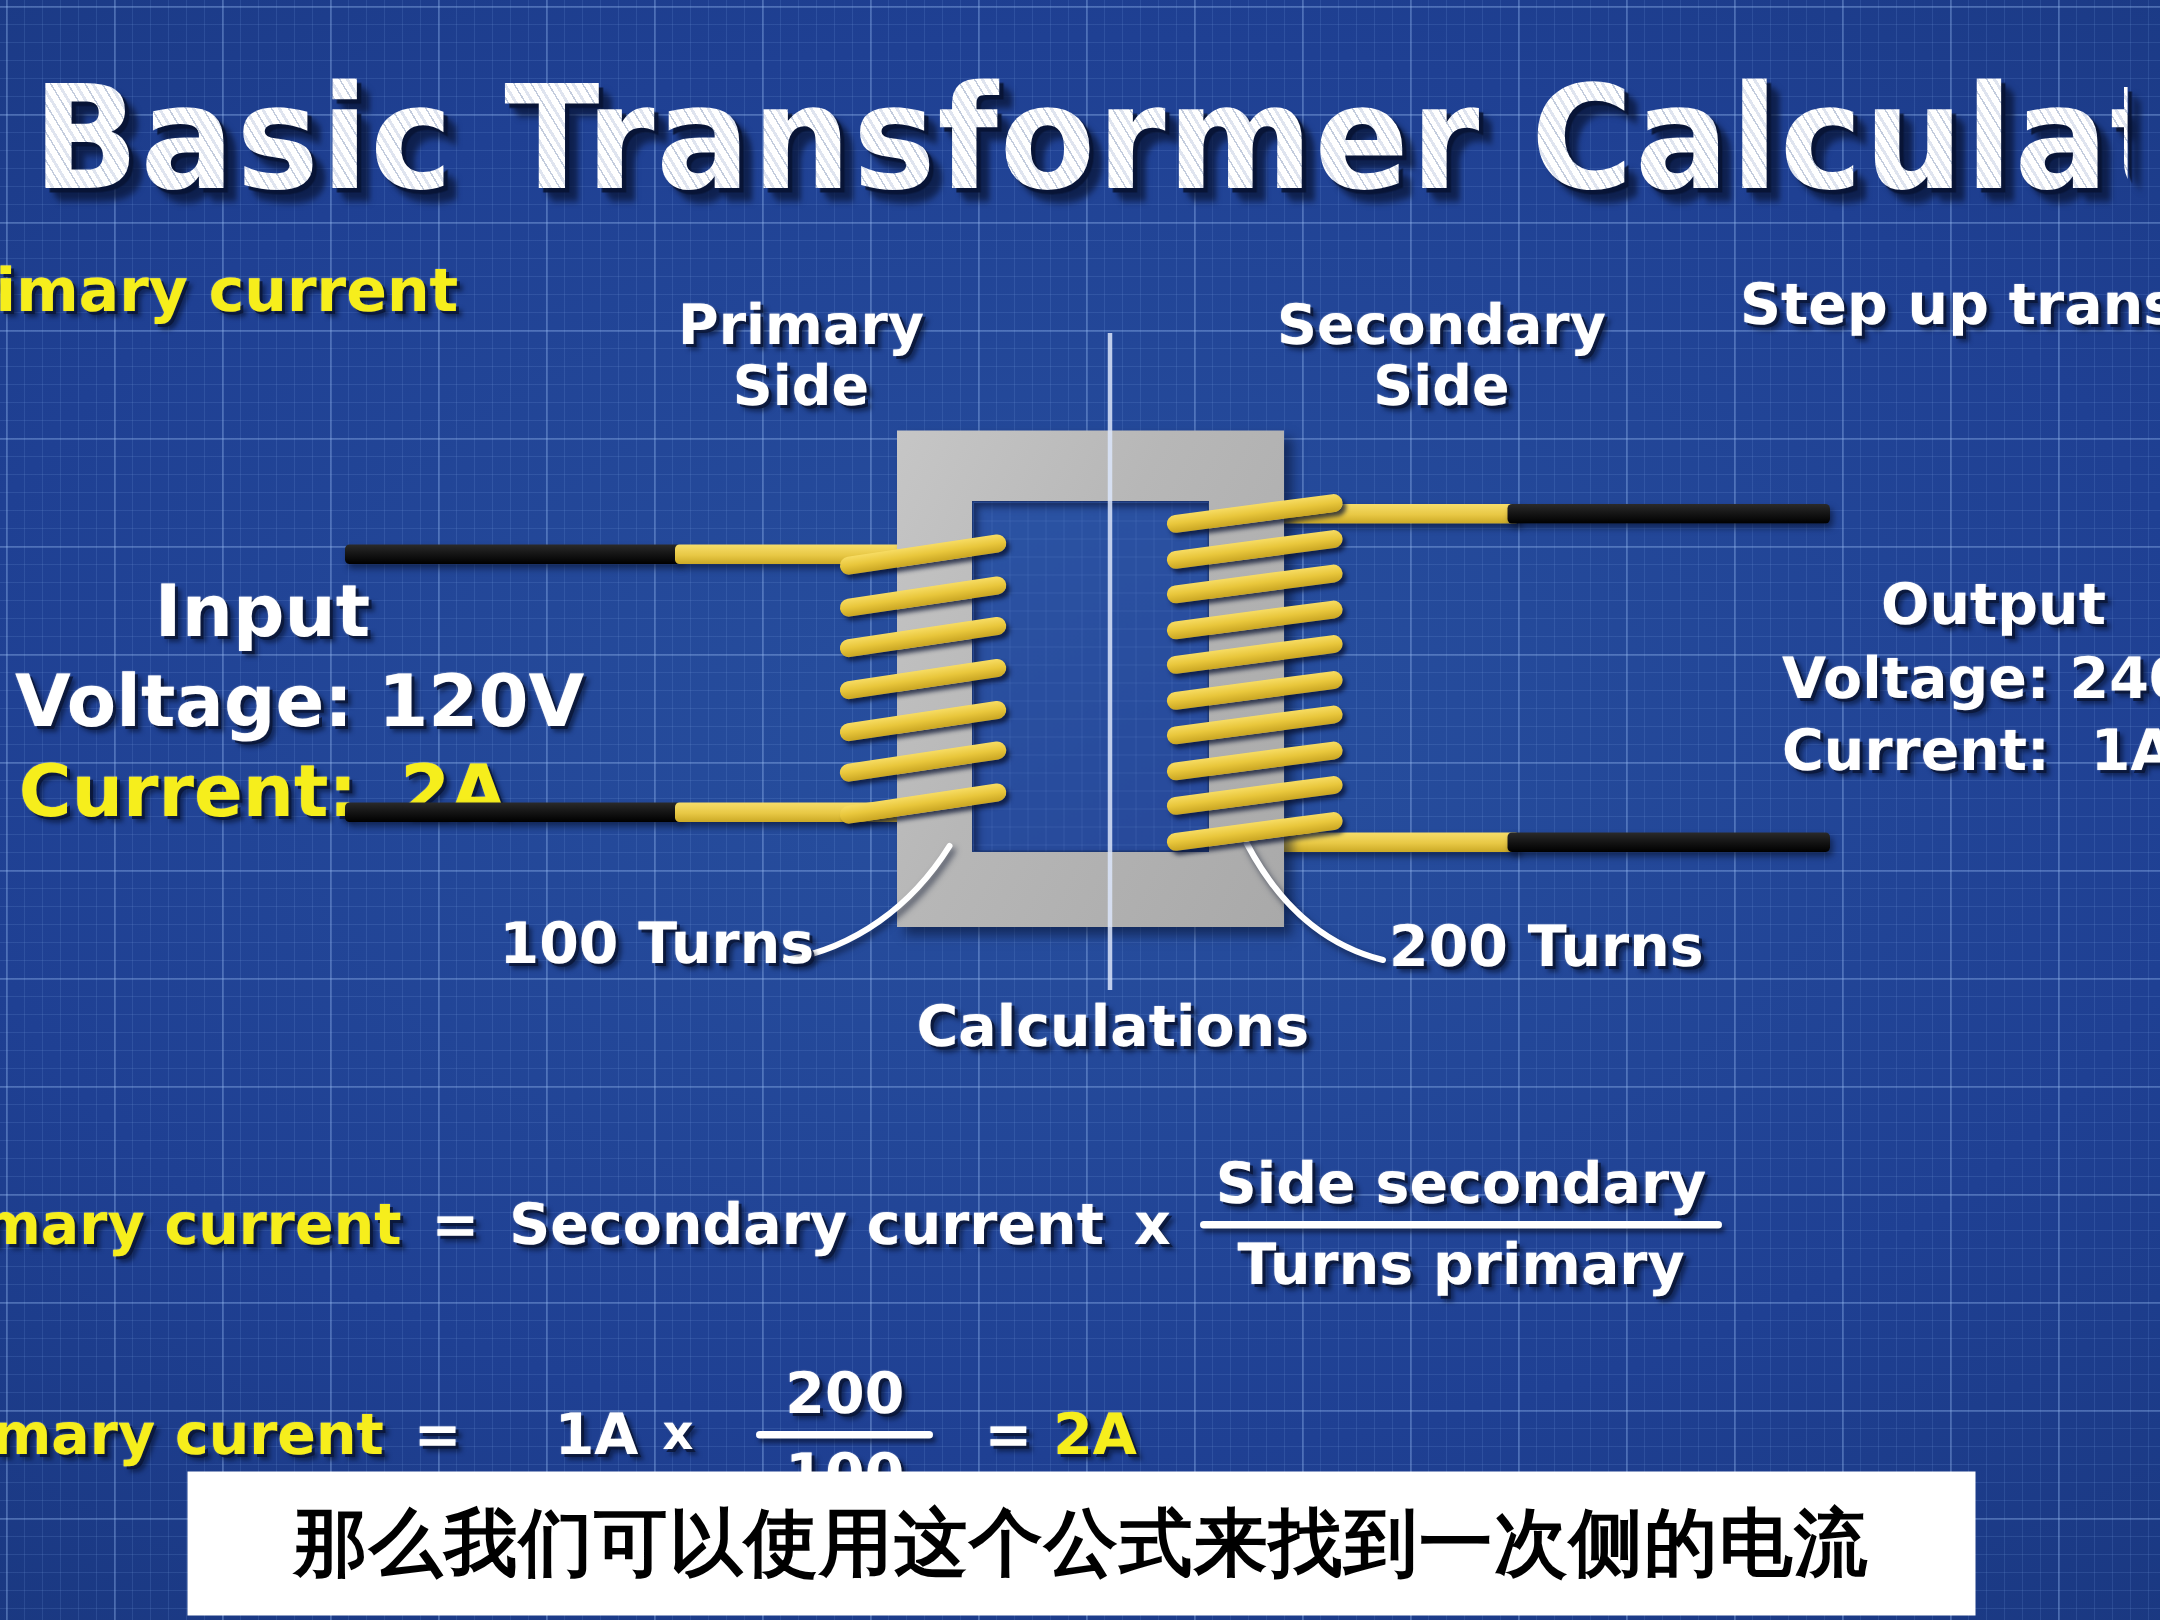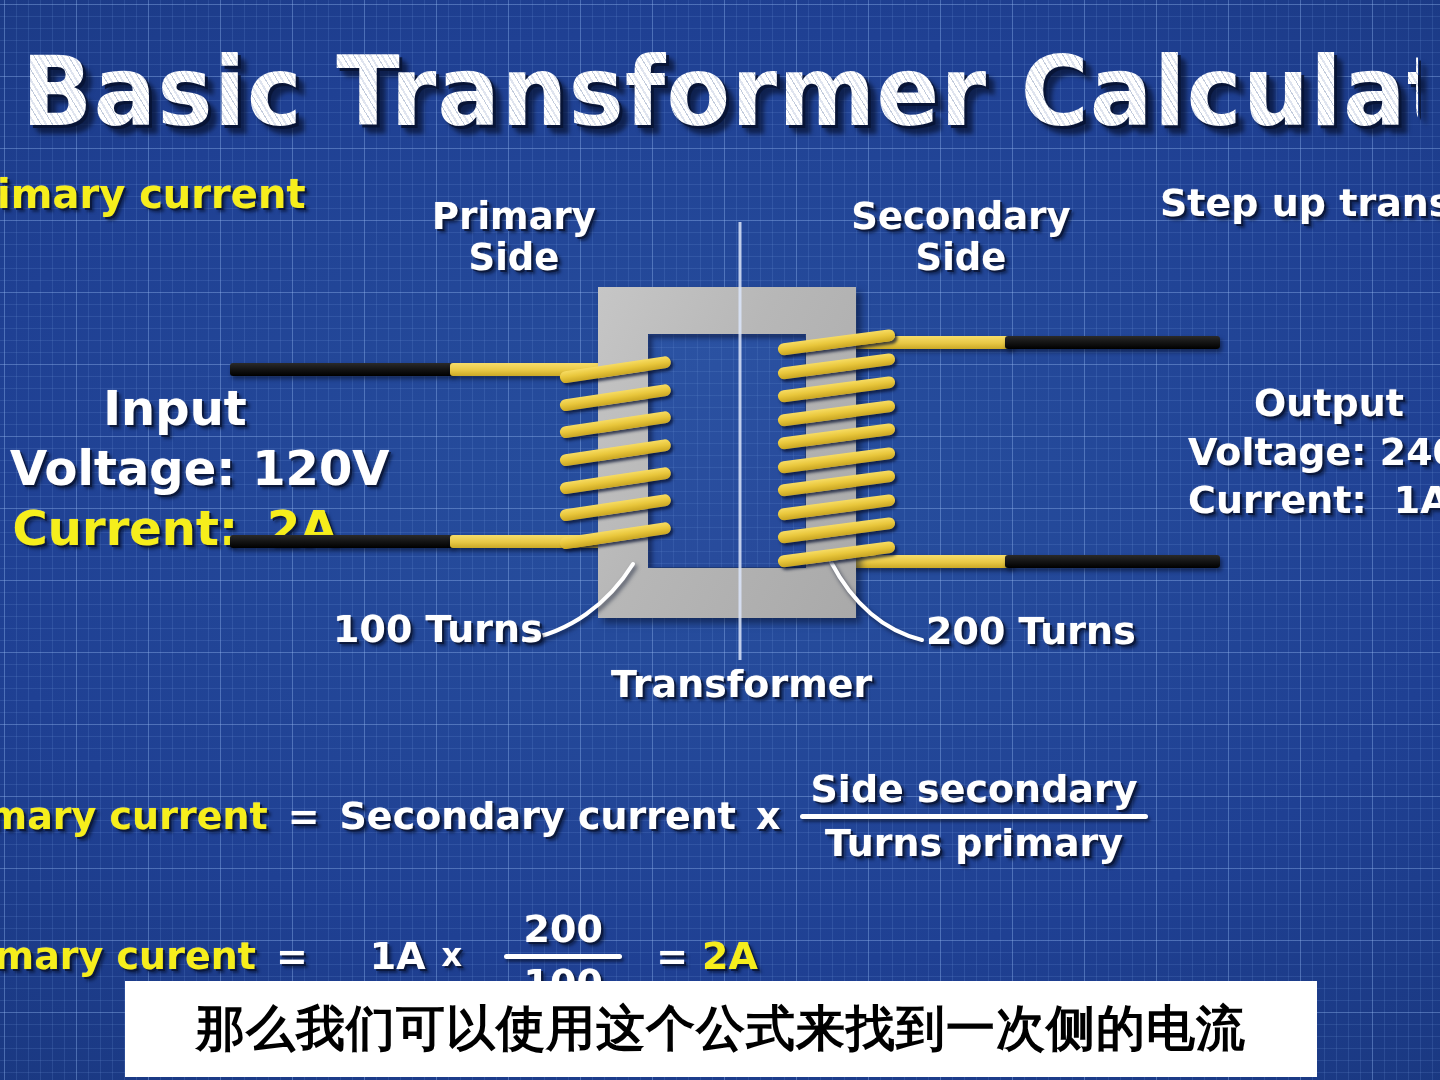--- a/index.html
+++ b/index.html
@@ -187,21 +187,21 @@
 <body>
 
 <div id="stage">
 
   <div id="title">Basic Transformer Calculations</div>
 
   <div class="lbl yellow" style="left:-52px; top:172px; font-size:40px;">Primary current</div>
 
   <div class="lbl" style="left:1160px; top:182px; font-size:38px;">Step up transformer</div>
 
-  <div class="lbl center" style="left:414px; top:196px; width:200px; font-size:37px;">
+  <div class="lbl center" style="left:434px; top:196px; width:200px; font-size:37px;">
     <div>Primary</div>
     <div>Side</div>
   </div>
 
   <div class="lbl center" style="left:850px; top:196px; width:222px; font-size:37px;">
     <div>Secondary</div>
     <div>Side</div>
   </div>
 
   <div class="lbl center" style="left:10px; top:382px; width:330px; font-size:48px;">
@@ -270,21 +270,21 @@
       <path d="M 524 640 C 570 632 608 604 633 564"></path>
       <path d="M 922 640 C 882 630 852 602 831 562"></path>
     </g>
     <g stroke="#dce6fb" stroke-width="3" opacity="0.85">
       <line x1="740" y1="222" x2="740" y2="660"></line>
     </g>
   </svg>
 
   <div class="lbl" style="left:333px; top:608px; font-size:38px;">100 Turns</div>
   <div class="lbl" style="left:926px; top:610px; font-size:38px;">200 Turns</div>
-  <div class="lbl" style="left:611px; top:663px; font-size:38px;">Transformer</div>
+  <div class="lbl" style="left:611px; top:663px; font-size:38px;">Calculations</div>
 
   <div class="formula-row" style="left:-72px; top:768px; font-size:38px;">
     <span class="lbl yellow" style="position:static; color:#f6ee1c;">Primary current</span>
     <span class="lbl" style="position:static; margin:0 20px;">=</span>
     <span class="lbl" style="position:static;">Secondary current</span>
     <span class="lbl" style="position:static; margin:0 20px;">x</span>
     <span class="frac">
       <span class="num lbl" style="position:static;">Side secondary</span>
       <span class="bar"></span>
       <span class="den lbl" style="position:static;">Turns primary</span>

